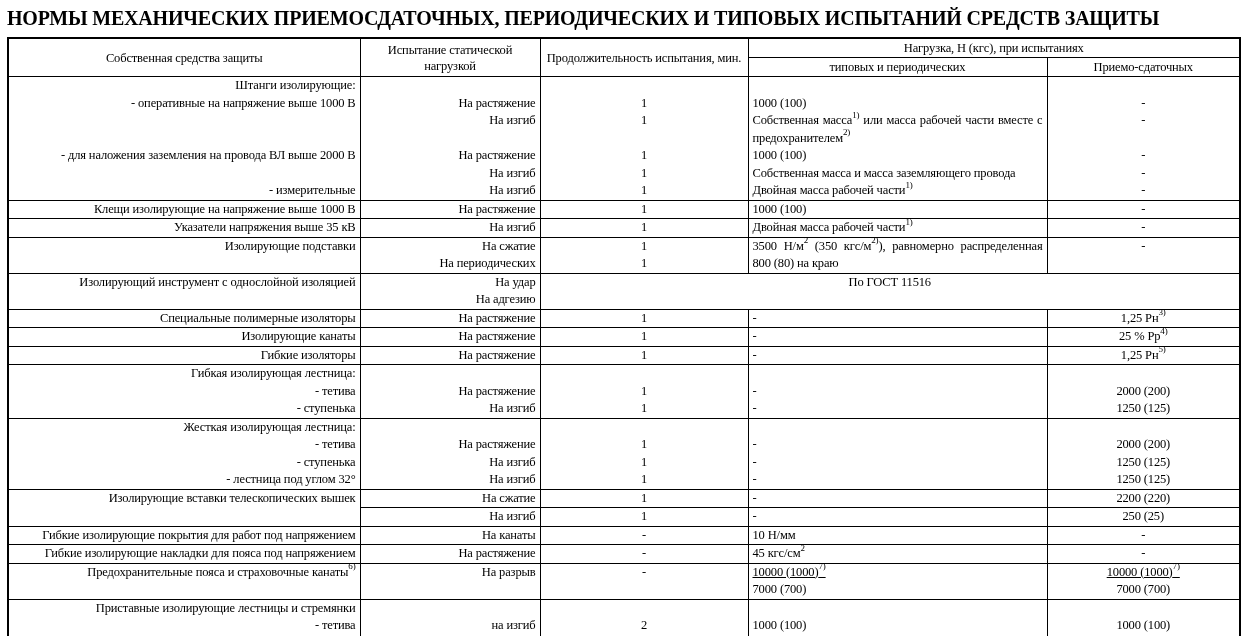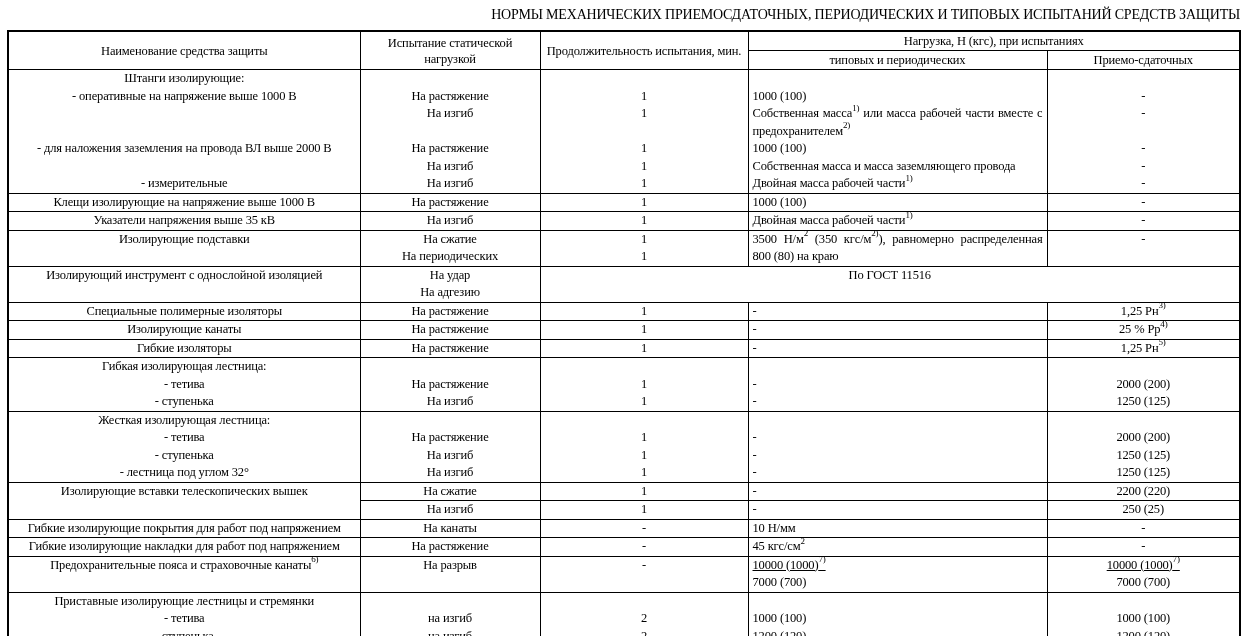--- a/index.html
+++ b/index.html
@@ -11,23 +11,23 @@
   }
   .page {
     width: 1247px;
     height: 636px;
     box-sizing: border-box;
     padding: 5px 7px 0 7px;
     overflow: hidden;
     background: #ffffff;
   }
   .doc-title {
-    text-align: right;
-    font-weight: normal;
-    font-size: 14px;
+    text-align: left;
+    font-weight: bold;
+    font-size: 20px;
     letter-spacing: -0.2px;
     margin: 2px 0 7px 0;
     white-space: nowrap;
   }
   table.norms {
     border-collapse: collapse;
     table-layout: fixed;
     width: 1232px;
     border: 2px solid #000;
   }
@@ -49,22 +49,22 @@
   thead th {
     border: 1px solid #000;
     text-align: center;
     vertical-align: middle;
     line-height: 16px;
     padding: 1px 4px;
   }
   tbody td { border-left: 1px solid #000; }
   tbody td.c1 { border-left: none; }
   tbody tr.tb td { border-top: 1px solid #000; }
-  td.c1 { text-align: center; }
-  td.c2 { text-align: center; }
+  td.c1 { text-align: right; }
+  td.c2 { text-align: right; }
   td.c3 { text-align: center; }
   td.c4 { text-align: left; }
   td.c5 { text-align: center; }
   td.a-j { text-align: justify; text-align-last: auto; font-family: Liberation Serif, serif; }
   td.a-c { }
   sup {
     font-size: 9px;
     line-height: 0;
     position: relative;
     top: -1px;
@@ -81,21 +81,21 @@
   <table class="norms">
     <colgroup>
       <col class="w1">
         <col class="w2">
         <col class="w3">
         <col class="w4">
         <col class="w5">
     </colgroup>
     <thead>
       <tr>
-        <th rowspan="2">Наименование средства защиты</th>
+        <th rowspan="2">Собственная средства защиты</th>
         <th rowspan="2">Испытание статической нагрузкой</th>
         <th rowspan="2">Продолжительность испытания, мин.</th>
         <th colspan="2">Нагрузка, Н (кгс), при испытаниях</th>
       </tr>
       <tr>
         <th>типовых и периодических</th>
         <th>Приемо-сдаточных</th>
       </tr>
     </thead>
     <tbody id="body-rows">
@@ -261,21 +261,21 @@
           <td class="c5"><span>250 (25)</span></td>
         </tr>
         <tr class="tb">
           <td class="c1"><span>Гибкие изолирующие покрытия для работ под напряжением</span></td>
           <td class="c2"><span>На канаты</span></td>
           <td class="c3"><span>-</span></td>
           <td class="c4"><span>10 Н/мм</span></td>
           <td class="c5"><span>-</span></td>
         </tr>
         <tr class="tb">
-          <td class="c1"><span>Гибкие изолирующие накладки для работ под напряжением</span></td>
+          <td class="c1"><span>Гибкие изолирующие накладки для пояса под напряжением</span></td>
           <td class="c2"><span>На растяжение</span></td>
           <td class="c3"><span>-</span></td>
           <td class="c4"><span>45 кгс/см</span><sup>2</sup></td>
           <td class="c5"><span>-</span></td>
         </tr>
         <tr class="tb">
           <td class="c1"><span>Предохранительные пояса и страховочные канаты</span><sup>6)</sup></td>
           <td class="c2"><span>На разрыв</span></td>
           <td class="c3"><span>-</span></td>
           <td class="c4"><span class="u"><span>10000 (1000)</span><sup>7)</sup></span><br><span>7000 (700)</span></td>

